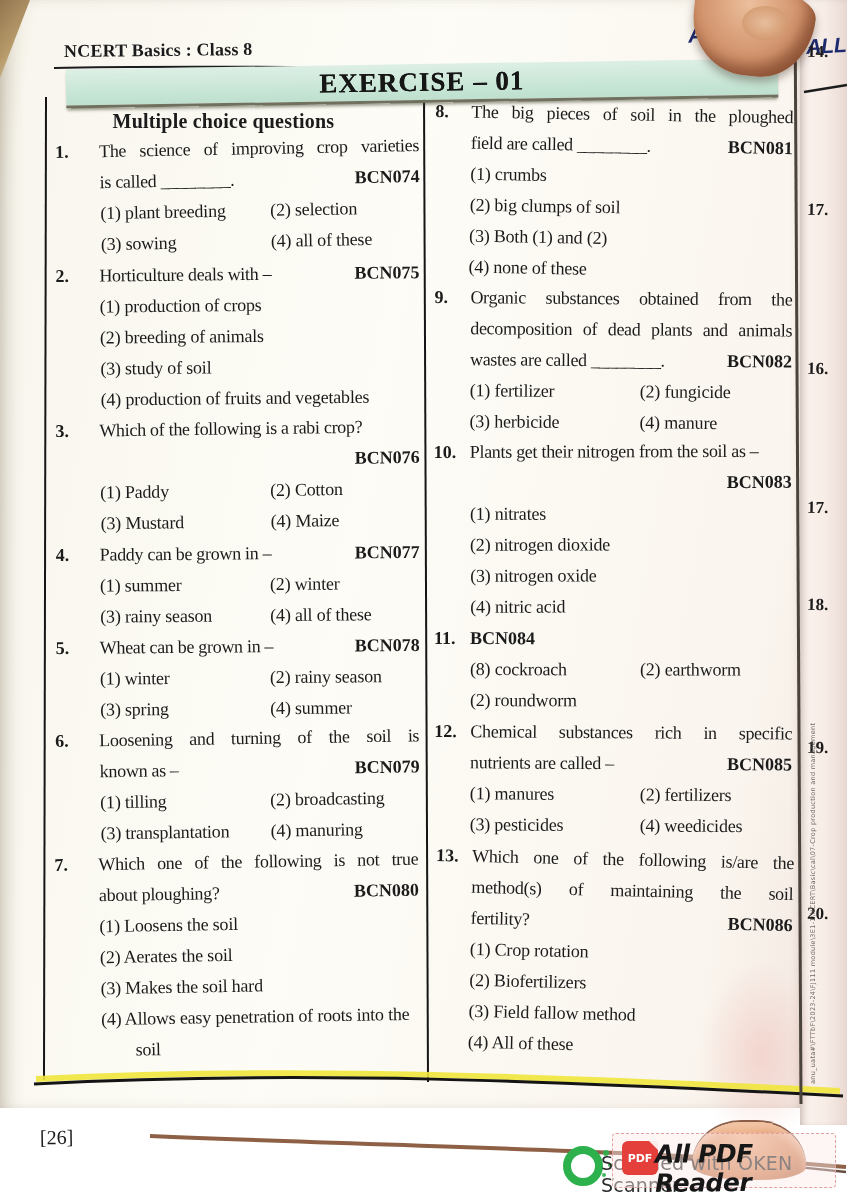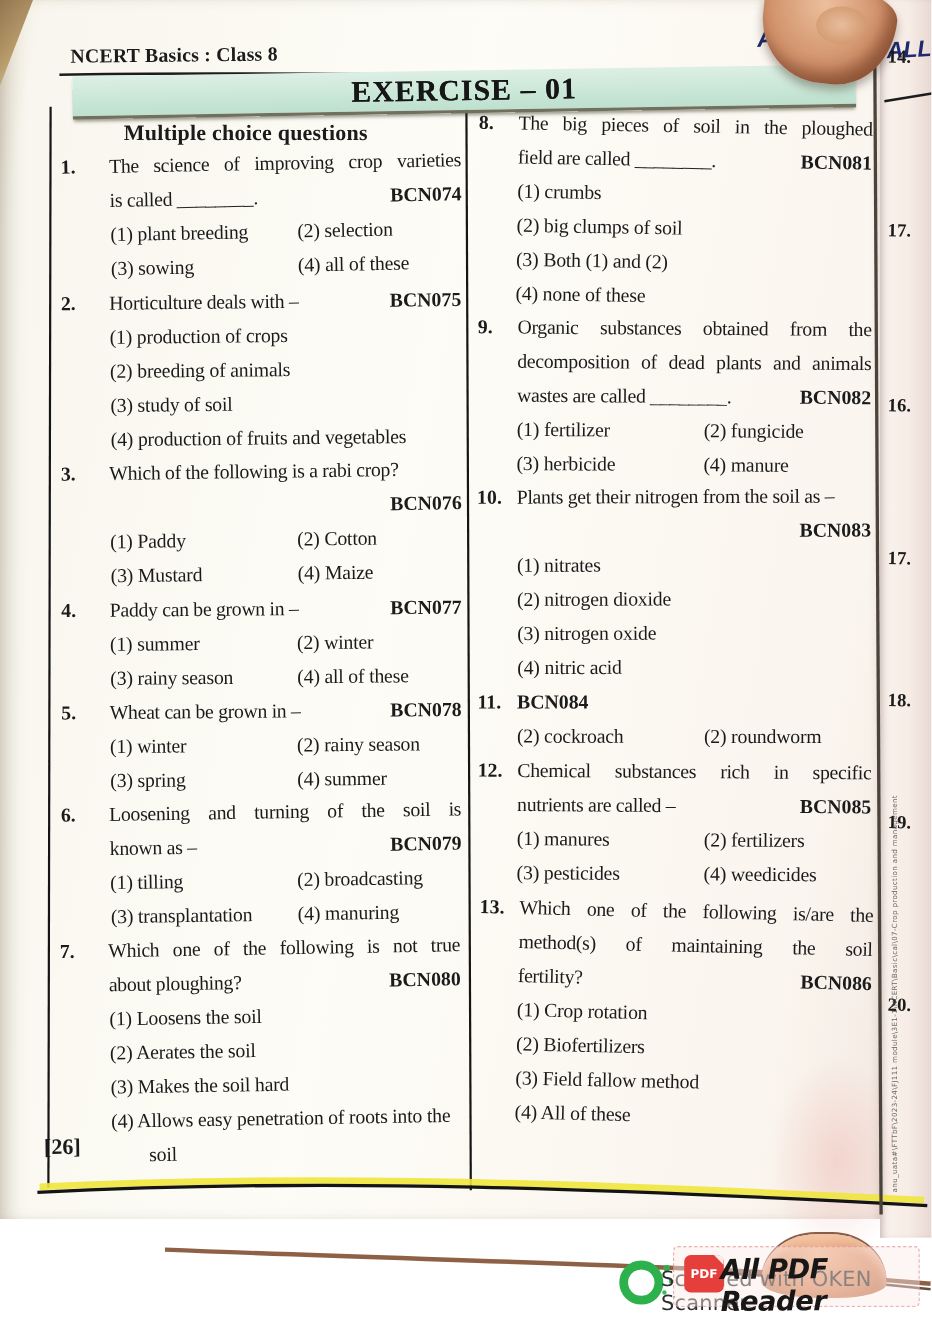--- a/index.html
+++ b/index.html
@@ -39,21 +39,21 @@
   .jl{white-space:normal;text-align:justify;text-align-last:justify;}
   .qlast{display:flex;justify-content:space-between;align-items:baseline;gap:6px;}
   .qlast .qtext{white-space:nowrap;letter-spacing:-.3px;}
   .code{font-weight:700;letter-spacing:0;}
   .codeline{text-align:right;}
   .options.grid{display:grid;grid-template-columns:170px 1fr;}
   .options.list{display:block;}
   .option{letter-spacing:-.2px;}
   .options.list .option{padding-left:34px;text-indent:-34px;}
   
-  .page-num{position:absolute;left:40px;top:1032px;font-size:20px;font-weight:700;transform:rotate(-.8deg);}
+  .page-num{position:absolute;left:40px;top:1126px;font-size:20px;font-weight:400;transform:rotate(-.8deg);}
   
   .np-num{position:absolute;left:807px;font-size:17px;font-weight:700;transform:rotate(1deg);}
   
   .side-path{position:absolute;left:809px;top:1084px;transform:rotate(-90deg);transform-origin:0 0;
              width:400px;font-family:"DejaVu Sans",sans-serif;font-size:6.5px;color:#55504a;
              letter-spacing:.3px;white-space:nowrap;opacity:.85;}
   
   .finger-top{position:absolute;left:692px;top:-12px;width:122px;height:88px;
       background:radial-gradient(ellipse at 45% 18%,#ecbf9c 0%,#d0916a 55%,#a96845 88%,#8f5334 100%);
       border-radius:46% 54% 58% 62% / 28% 38% 95% 88%;
@@ -269,21 +269,22 @@
           </div>
         </div>
       </div>
       <div class="question" style="transform: rotate(0.1deg); transform-origin: 0px 50%;">
         <div class="q-num">11.</div>
         <div class="q-body">
           <div class="qlast">
             <span class="code">BCN084</span>
           </div>
           <div class="options grid">
-            <div class="option">(2) cockroach</div>
+            <div class="option">(8) cockroach</div>
+            <div class="option">(2) earthworm</div>
             <div class="option">(2) roundworm</div>
           </div>
         </div>
       </div>
       <div class="question" style="transform: rotate(0.4deg); transform-origin: 0px 50%;">
         <div class="q-num">12.</div>
         <div class="q-body">
           <div class="qline jl">Chemical substances rich in specific</div>
           <div class="qlast">
             <span class="qtext">nutrients are called –</span>
@@ -314,21 +315,21 @@
           </div>
         </div>
       </div>
     </div>
 
   <div id="np-nums">
       <div class="np-num" style="top: 42px;">14.</div>
       <div class="np-num" style="top: 200px;">17.</div>
       <div class="np-num" style="top: 315px; margin-top: 44px;">16.</div>
       <div class="np-num" style="top: 498px;">17.</div>
-      <div class="np-num" style="top: 627px;">18.</div>
+      <div class="np-num" style="top: 595px;">18.</div>
       <div class="np-num" style="top: 738px;">19.</div>
       <div class="np-num" style="top: 904px;">20.</div>
     </div>
 
   <div class="page-num">[26]</div>
   <div class="side-path">anu_uata#\FTTbF\2023-24\FJ111 module\3E1-1\NCERT\Basic\cal\07-Crop production and management</div>
 
   <div class="finger-top"></div>
   <div class="finger-top-crease"></div>
   <div class="finger-bottom"></div>

